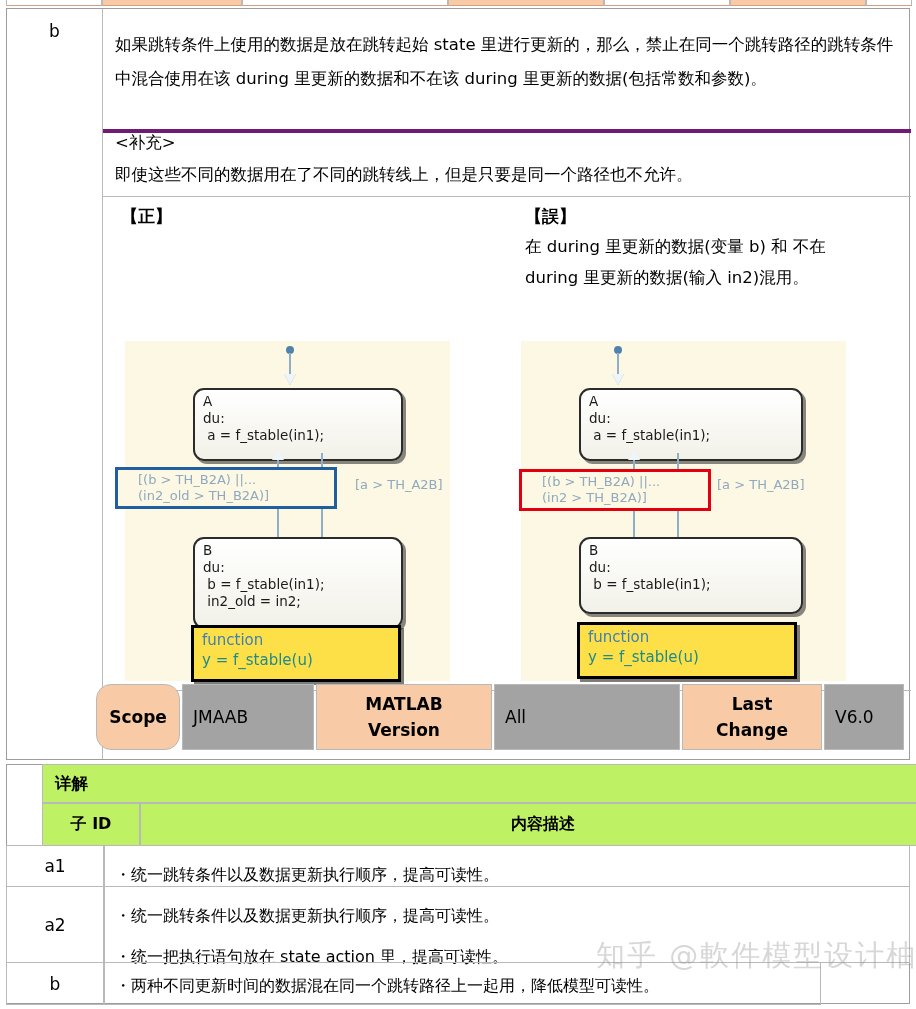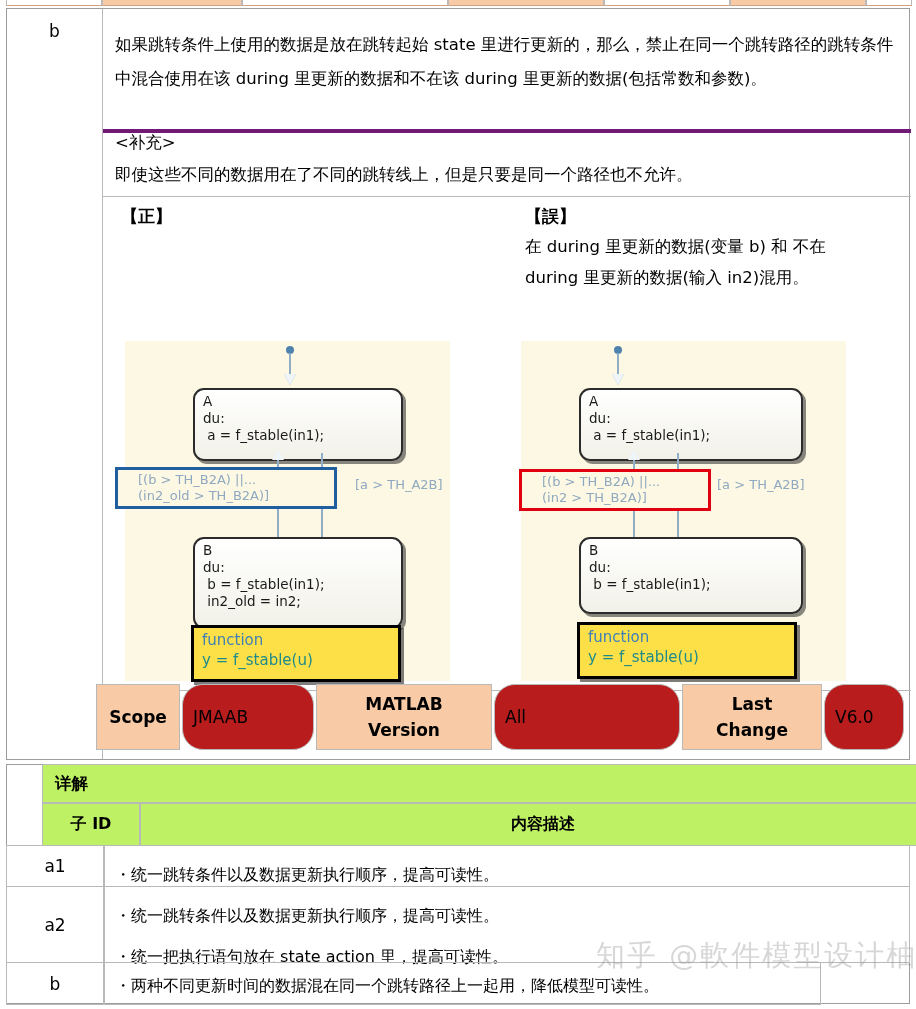--- a/index.html
+++ b/index.html
@@ -131,21 +131,21 @@
   .metarow {
     position: absolute; left: 96px; top: 682px; width: 808px; height: 70px;
   }
   .mcell {
     position: absolute; top: 2px; height: 66px; box-sizing: border-box;
     border: 1px solid #b9b9b9;
     display: flex; align-items: center;
     font-size: 17px;
   }
   .mcell.hdr { background: #f8cba6; font-weight: bold; justify-content: center; text-align: center; }
-  .mcell.val { background: #b91c1c; justify-content: flex-start; padding-left: 10px; border-radius: 21px; }
+  .mcell.val { background: #a3a3a3; justify-content: flex-start; padding-left: 10px; }
   .mcell .two { line-height: 26px; }
   .bcell {
     position: absolute; box-sizing: border-box; border: 1px solid #b9b9b9;
     font-size: 16px;
   }
   .bcell.orange { background: #bef264; margin-left: 36px; }
   .bcell.title { font-weight: bold; padding: 8px 0 0 12px; font-size: 16.5px; }
   .bcell.ctr { display: flex; align-items: center; justify-content: center; font-weight: bold; }
   .bcell.idv { display: flex; align-items: center; justify-content: center; font-size: 17px; }
   .bcell.desc { padding: 8px 0 0 10px; line-height: 41px; }
@@ -256,21 +256,21 @@
 
             <div class="fbox" style="left:56px; top:281px; width:198px; height:46px;"><span class="fn-kw">function</span>
 <span class="teal">y = f_stable(u)</span></div>
           </div>
         </div>
       </div>
     </div>
   </div>
 
   <div class="metarow">
-    <div class="mcell hdr" style="left:0px;   width:84px;">Scope</div>
+    <div class="mcell hdr" style="left:0px;   width:84px;border-radius:15px;">Scope</div>
     <div class="mcell val" style="left:86px;  width:132px;">JMAAB</div>
     <div class="mcell hdr" style="left:220px; width:176px;">
       <span class="two">
         <span>MATLAB</span><br>
         <span>Version</span>
       </span>
     </div>
     <div class="mcell val" style="left:398px; width:186px;">All</div>
     <div class="mcell hdr" style="left:586px; width:140px;">
       <span class="two">

